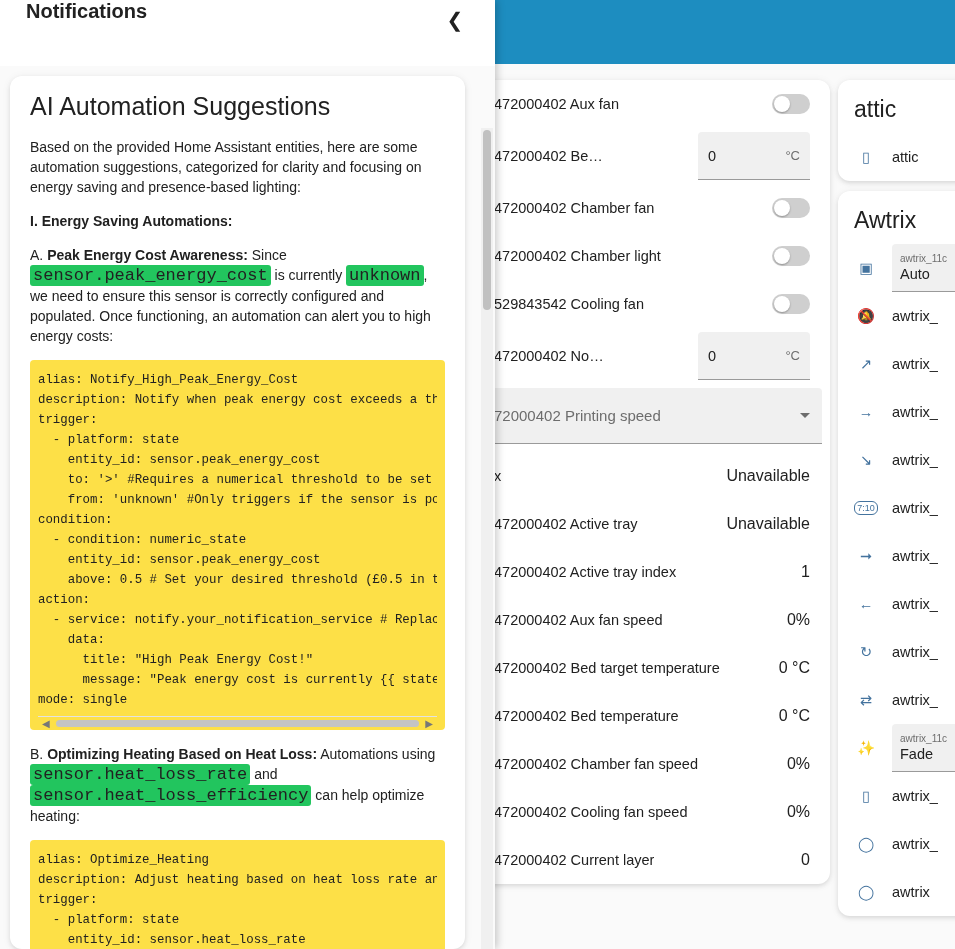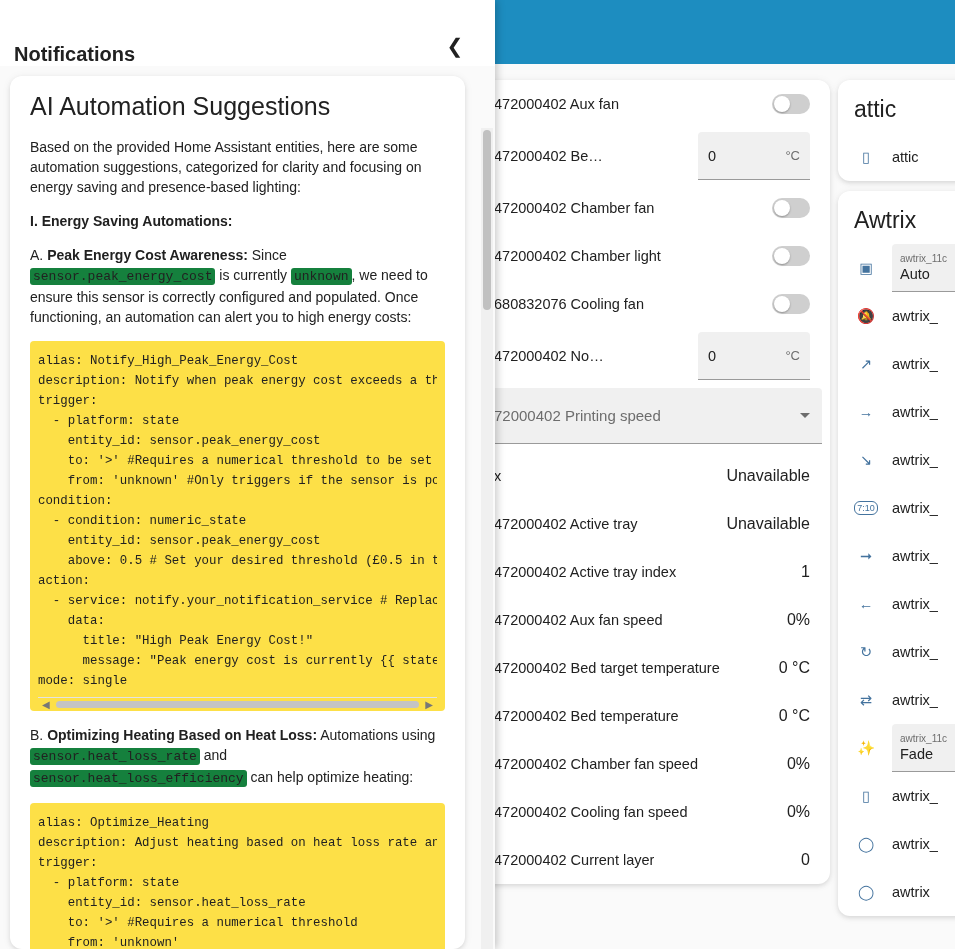--- a/index.html
+++ b/index.html
@@ -99,22 +99,22 @@
   .awtrix-sel .val { font-size: 14.5px; color: #212121; line-height: 18px; }
 
   
   .drawer {
     position: absolute; left: 0; top: 0; width: 495px; height: 949px;
     background: #fafafa;
     box-shadow: 2px 0 8px rgba(0,0,0,.22);
     display: flex; flex-direction: column;
   }
   .drawer-header {
-    height: 66px; flex: none; display: flex; align-items: flex-end;
-    justify-content: space-between; padding: 0 20px 0 14px;
+    height: 66px; flex: none; display: flex; align-items: flex-start;
+    justify-content: space-between; padding: 0 20px 0 26px;
     background: #fff;
   }
   .drawer-title { font-size: 20px; color: #212121; font-weight: bold; }
   .chev-btn {
     width: 40px; height: 40px; border-radius: 50%;
     display: flex; align-items: center; justify-content: center;
     color: #212121; font-size: 20px; cursor: pointer; background: none; border: none;
   }
   .drawer-body {
     flex: 1; position: relative; overflow: hidden; padding: 10px 12px 0 10px;
@@ -124,22 +124,22 @@
     box-shadow: 0 2px 4px rgba(0,0,0,.10), 0 1px 10px rgba(0,0,0,.06);
     padding: 16px 20px 20px 20px;
     width: 455px;
     height: 100%;
     overflow: hidden;
   }
   .note-h1 { font-size: 25px; color: #212121; font-weight: 400; margin: 0 0 16px 0; }
   .note-p { font-size: 14px; color: #212121; line-height: 20px; margin: 8px 0 14px 0; }
   .note-p b { font-weight: bold; }
   code.inl {
-    font-family: "Liberation Mono", monospace; font-size: 13px;
-    background: #15803d; padding: 1px 3px; border-radius: 3px; color: #212121;
+    font-family: "Liberation Mono", monospace; font-size: 17px;
+    background: #22c55e; padding: 1px 3px; border-radius: 3px; color: #212121;
   }
   .code-block {
     background: #fde047; border-radius: 4px; margin: 0 0 14px 0;
     padding: 10px 8px 0 8px; overflow: hidden; position: relative;
   }
   .code-block pre {
     margin: 0; font-family: "Liberation Mono", monospace;
     font-size: 12.4px; line-height: 20px; color: #212121;
     white-space: pre; overflow: hidden;
   }
@@ -190,21 +190,21 @@
         <span class="entity-name">472000402 Chamber fan</span>
         <span class="toggle"></span>
       </div>
 
       <div class="entity-row">
         <span class="entity-name">472000402 Chamber light</span>
         <span class="toggle"></span>
       </div>
 
       <div class="entity-row">
-        <span class="entity-name">680832076 Cooling fan</span>
+        <span class="entity-name">529843542 Cooling fan</span>
         <span class="toggle"></span>
       </div>
 
       <div class="entity-row tall">
         <span class="entity-name">472000402 No…</span>
         <span class="numbox">
           <span>0</span>
           <span class="unit">°C</span>
         </span>
       </div>

